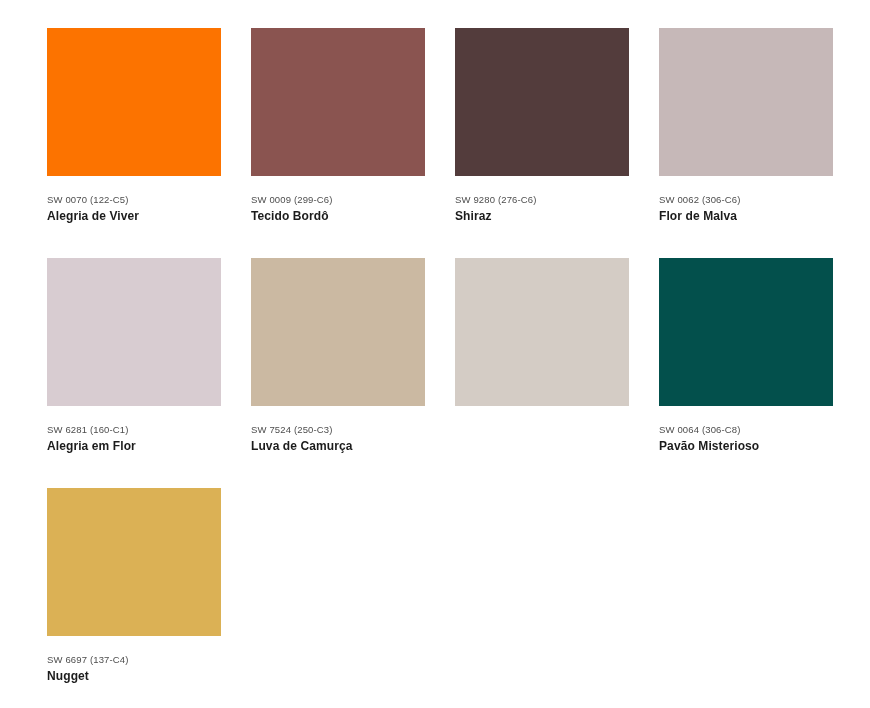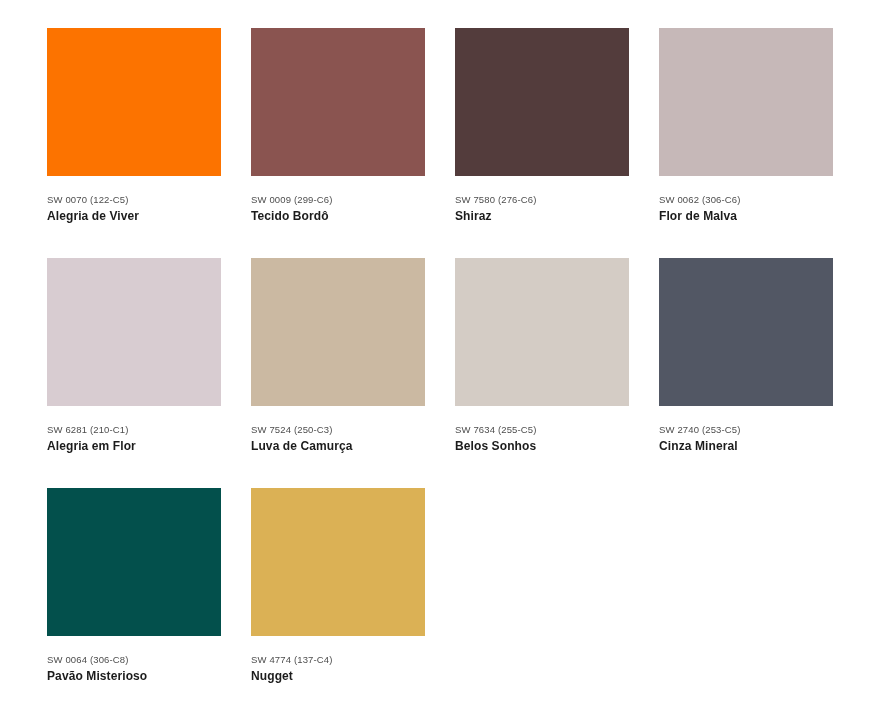--- a/index.html
+++ b/index.html
@@ -82,69 +82,58 @@
       <div class="swatch-cell">
         <div class="swatch-chip" style="background-color: rgb(138, 84, 80);"></div>
         <div class="swatch-caption">
           <div class="swatch-code">SW 0009 (299-C6)</div>
           <div class="swatch-name">Tecido Bordô</div>
         </div>
       </div>
       <div class="swatch-cell">
         <div class="swatch-chip" style="background-color: rgb(83, 60, 60);"></div>
         <div class="swatch-caption">
-          <div class="swatch-code">SW 7580 (276-C6)</div>
+          <div class="swatch-code">SW 9280 (276-C6)</div>
           <div class="swatch-name">Shiraz</div>
         </div>
       </div>
       <div class="swatch-cell">
         <div class="swatch-chip" style="background-color: rgb(198, 184, 184);"></div>
         <div class="swatch-caption">
           <div class="swatch-code">SW 0062 (306-C6)</div>
           <div class="swatch-name">Flor de Malva</div>
         </div>
       </div>
       <div class="swatch-cell">
         <div class="swatch-chip" style="background-color: rgb(216, 204, 209);"></div>
         <div class="swatch-caption">
-          <div class="swatch-code">SW 6281 (210-C1)</div>
+          <div class="swatch-code">SW 6281 (160-C1)</div>
           <div class="swatch-name">Alegria em Flor</div>
         </div>
       </div>
       <div class="swatch-cell">
         <div class="swatch-chip" style="background-color: rgb(203, 185, 162);"></div>
         <div class="swatch-caption">
           <div class="swatch-code">SW 7524 (250-C3)</div>
           <div class="swatch-name">Luva de Camurça</div>
         </div>
       </div>
       <div class="swatch-cell">
         <div class="swatch-chip" style="background-color: rgb(212, 204, 197);"></div>
-        <div class="swatch-caption">
-          <div class="swatch-code">SW 7634 (255-C5)</div>
-          <div class="swatch-name">Belos Sonhos</div>
-        </div>
-      </div>
-      <div class="swatch-cell">
-        <div class="swatch-chip" style="background-color: rgb(82, 87, 100);"></div>
-        <div class="swatch-caption">
-          <div class="swatch-code">SW 2740 (253-C5)</div>
-          <div class="swatch-name">Cinza Mineral</div>
-        </div>
       </div>
       <div class="swatch-cell">
         <div class="swatch-chip" style="background-color: rgb(3, 80, 76);"></div>
         <div class="swatch-caption">
           <div class="swatch-code">SW 0064 (306-C8)</div>
           <div class="swatch-name">Pavão Misterioso</div>
         </div>
       </div>
       <div class="swatch-cell">
         <div class="swatch-chip" style="background-color: rgb(219, 177, 85);"></div>
         <div class="swatch-caption">
-          <div class="swatch-code">SW 4774 (137-C4)</div>
+          <div class="swatch-code">SW 6697 (137-C4)</div>
           <div class="swatch-name">Nugget</div>
         </div>
       </div>
       <div class="swatch-cell is-empty"></div>
       <div class="swatch-cell is-empty"></div>
     </div>
 </div>
 
 </body></html>

